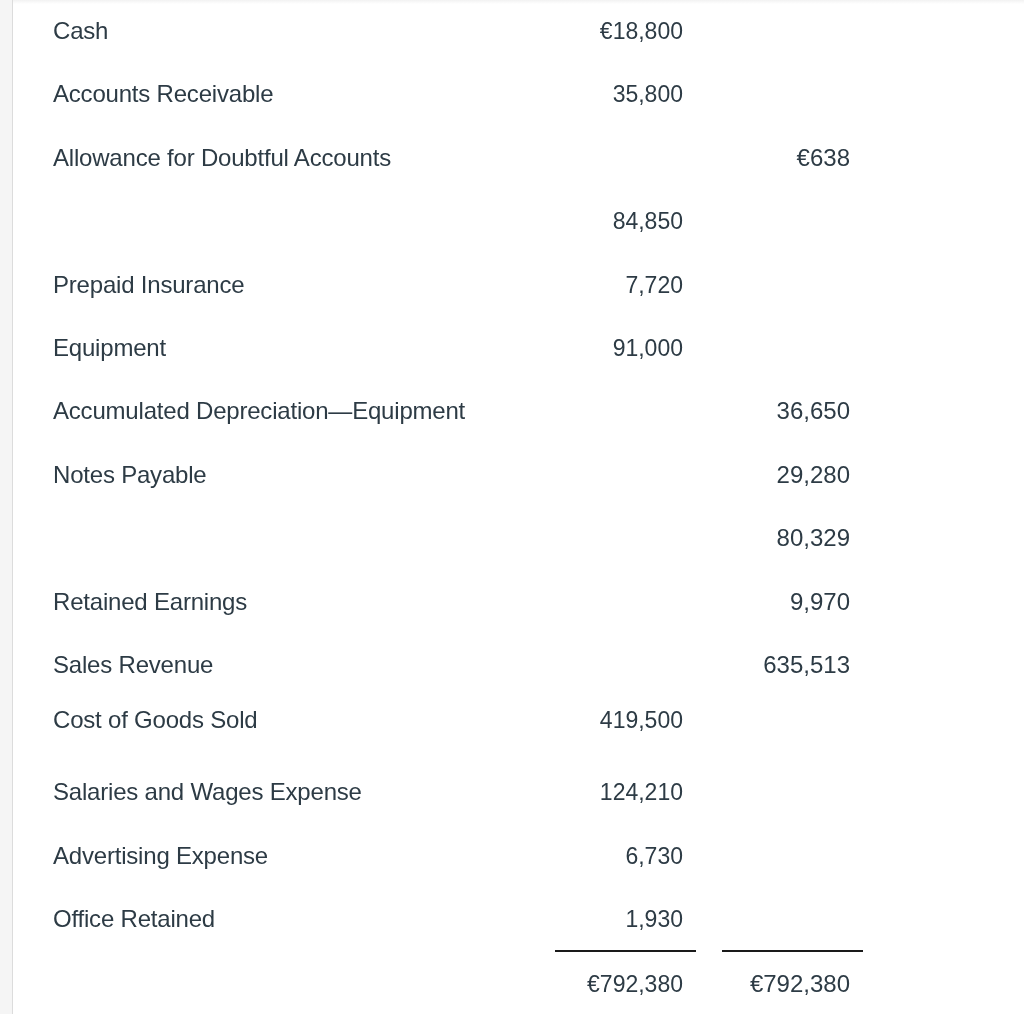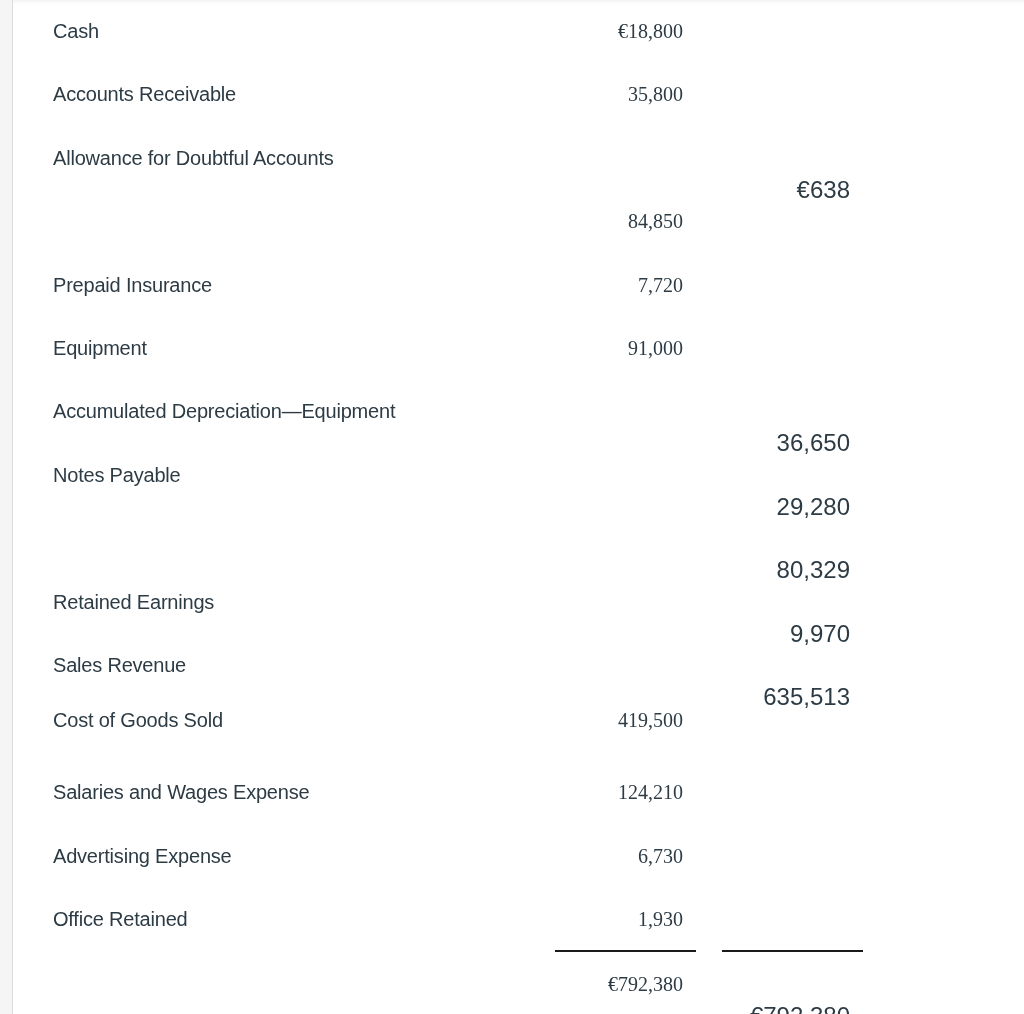--- a/index.html
+++ b/index.html
@@ -41,44 +41,42 @@
     .row {
       position: absolute;
       left: 0;
       width: 1024px;
       height: 40px;
     }
     .account-name {
       position: absolute;
       left: 53px;
       top: 0;
-      font-size: 20px;
+      font-size: 24px;
       line-height: 40px;
       white-space: nowrap;
       letter-spacing: -0.2px;
     }
     .debit-amount {
       position: absolute;
       right: calc(1024px - 683px);
       top: 0;
-      font-size: 20px;
+      font-size: 23px;
       line-height: 40px;
       text-align: right;
       white-space: nowrap;
-      font-family: Liberation Serif, serif;
     }
     .credit-amount {
       position: absolute;
       right: calc(1024px - 850px);
       top: 0;
       font-size: 24px;
       line-height: 40px;
       text-align: right;
       white-space: nowrap;
-      margin-top: 32px;
     }
     .total-line {
       position: absolute;
       top: 950px;
       height: 2px;
       background: #1a1a1a;
     }
     .total-line.debit { left: 555px; width: 141px; }
     .total-line.credit { left: 722px; width: 141px; }
   </style>

